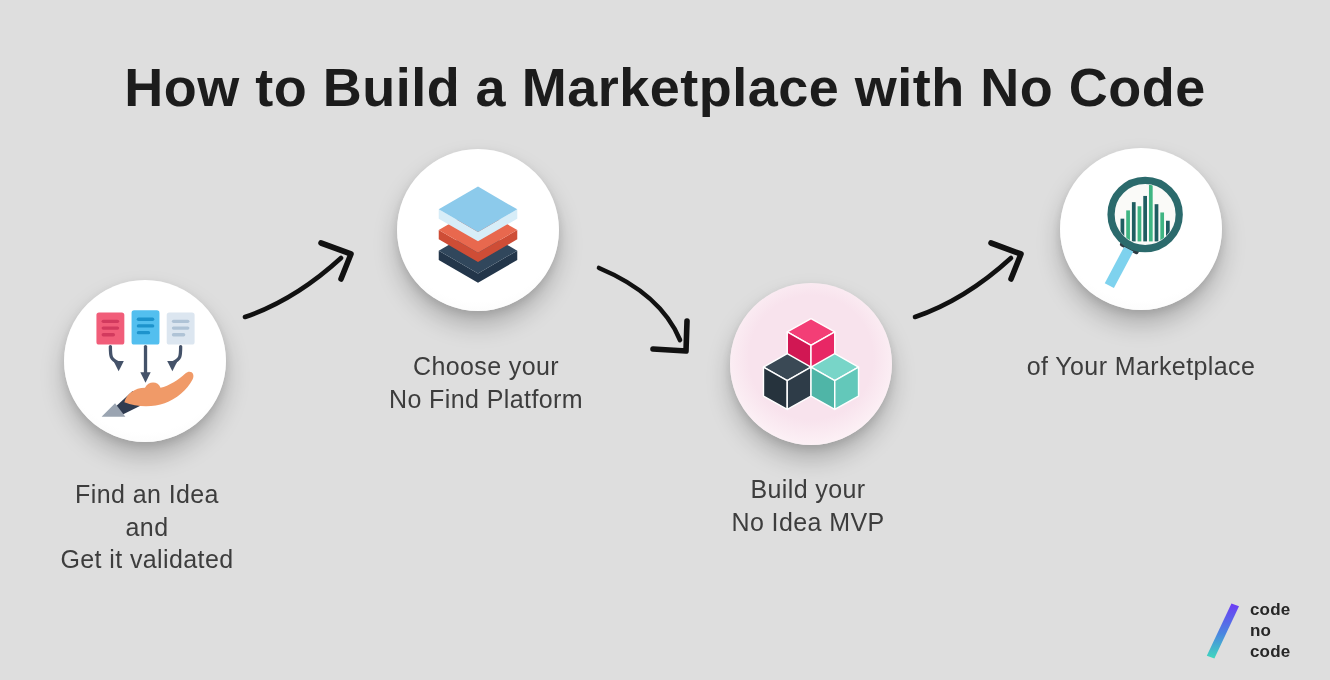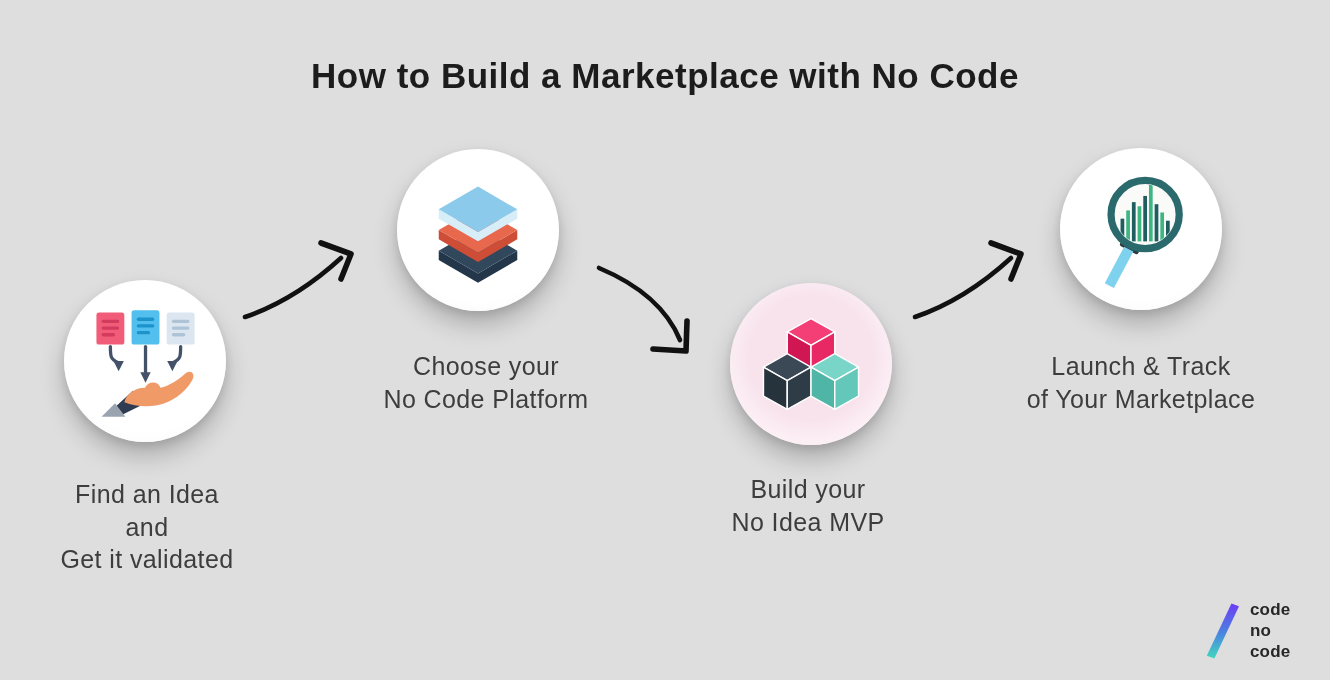--- a/index.html
+++ b/index.html
@@ -3,21 +3,21 @@
 <meta charset="utf-8">
 <style>
   html,body{margin:0;padding:0;}
   .canvas{
     position:relative;width:1330px;height:680px;overflow:hidden;
     background:#dedede;
     font-family:"Liberation Sans",sans-serif;
   }
   .title{
     position:absolute;left:0;top:56px;width:1330px;
-    text-align:center;font-size:35px;font-weight:700;color:#1c1c1c;
+    text-align:center;font-size:54px;font-weight:700;color:#1c1c1c;
     letter-spacing:.5px;margin:0;
   }
   .circle{
     position:absolute;width:162px;height:162px;border-radius:50%;
     background:radial-gradient(circle at 50% 42%,#ffffff 68%,#f3f3f3 100%);
     box-shadow:0 14px 24px rgba(0,0,0,.22),0 4px 8px rgba(0,0,0,.10);
     display:flex;align-items:center;justify-content:center;
   }
   .circle.pinkbg{
     background:radial-gradient(circle at 50% 46%,#f8e3ed 0 52%,#fcf0f5 72%,#ffffff 96%);
@@ -156,28 +156,27 @@
     </svg>
   </div>
 
   <div class="step-label l1">
     <div>Find an Idea</div>
     <div>and</div>
     <div>Get it validated</div>
   </div>
   <div class="step-label l2">
     <div>Choose your</div>
-    <div>No Code Platform</div>
+    <div>No Find Platform</div>
   </div>
   <div class="step-label l3">
     <div>Build your</div>
     <div>No Idea MVP</div>
   </div>
   <div class="step-label l4">
-    <div>Launch &amp; Track</div>
     <div>of Your Marketplace</div>
   </div>
 
   <svg class="arrow a1" width="130" height="110" viewBox="0 0 130 110">
     <path d="M12,95 Q62,78 108,36" fill="none" stroke="#111" stroke-width="4.6" stroke-linecap="round"></path>
     <polyline points="88,21 118,32 108,57" fill="none" stroke="#111" stroke-width="5.6" stroke-linecap="round" stroke-linejoin="round"></polyline>
   </svg>
   <svg class="arrow a2" width="125" height="115" viewBox="0 0 125 115">
     <path d="M16,18 Q78,44 97,90" fill="none" stroke="#111" stroke-width="4.6" stroke-linecap="round"></path>
     <polyline points="70,99 103,101 104,71" fill="none" stroke="#111" stroke-width="5.6" stroke-linecap="round" stroke-linejoin="round"></polyline>

